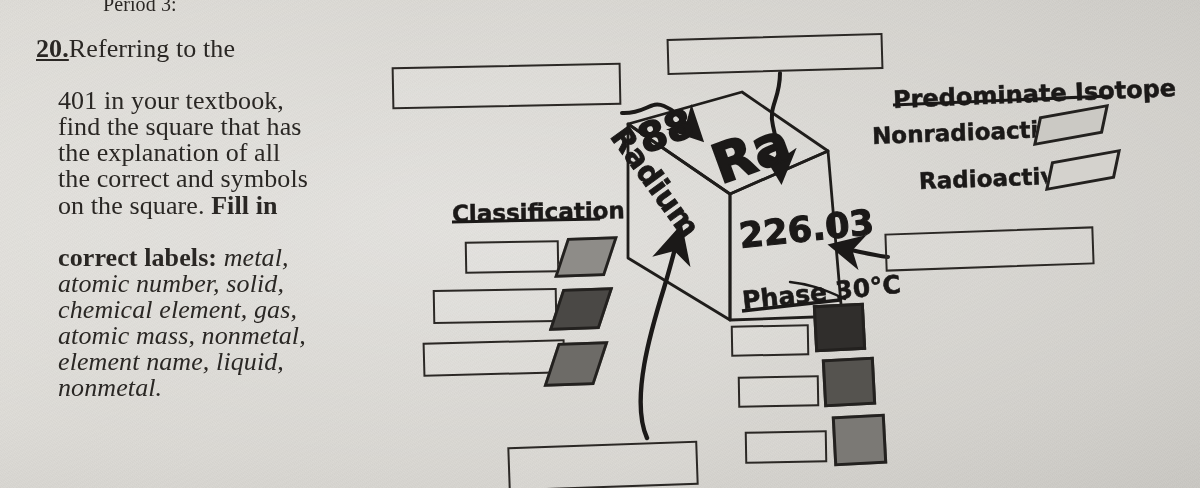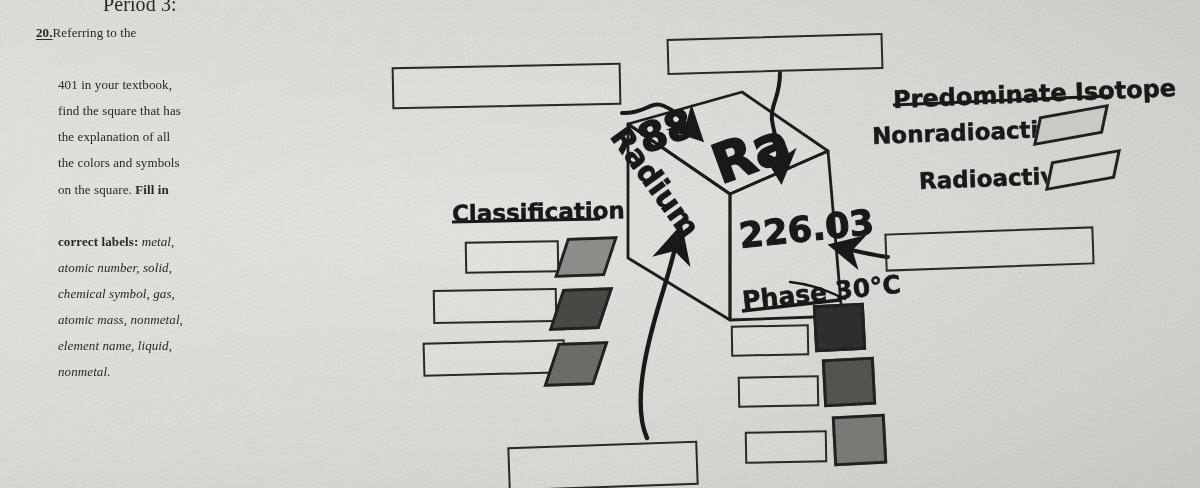--- a/index.html
+++ b/index.html
@@ -41,23 +41,23 @@
     letter-spacing: .1px;
   }
   #period-line {
     left: 103px;
     top: -7px;
     font-size: 20px;
     font-family: "Liberation Serif", serif;
   }
   #question-block {
     left: 36px;
-    top: 20px;
+    top: 36px;
     width: 330px;
-    font-size: 13px;
+    font-size: 26px;
     line-height: 26.1px;
   }
   #q-num {
     font-weight: 700;
     text-decoration: underline;
     text-underline-offset: 2px;
   }
   .b { font-weight: 700; }
   .i { font-style: italic; }
 
@@ -109,26 +109,26 @@
   <div id="paper-grain"></div>
 
   <div class="printed" id="period-line">Period 3:</div>
 
   <div class="printed" id="question-block">
     <span id="q-num">20.</span><span>Referring to the</span><br>
     <span style="display:inline-block;width:22px"></span><br>
     <span style="display:inline-block;width:22px"></span><span>401 in your textbook,</span><br>
     <span style="display:inline-block;width:22px"></span><span>find the square that has</span><br>
     <span style="display:inline-block;width:22px"></span><span>the explanation of all</span><br>
-    <span style="display:inline-block;width:22px"></span><span>the colors and symbols</span><br>
+    <span style="display:inline-block;width:22px"></span><span>the correct and symbols</span><br>
     <span style="display:inline-block;width:22px"></span><span>on the square. </span><span class="b">Fill in</span><br>
     <span style="display:inline-block;width:22px"></span><br>
     <span style="display:inline-block;width:22px"></span><span class="b">correct labels: </span><span class="i">metal,</span><br>
     <span style="display:inline-block;width:22px"></span><span class="i">atomic number, solid,</span><br>
-    <span style="display:inline-block;width:22px"></span><span class="i">chemical symbol, gas,</span><br>
+    <span style="display:inline-block;width:22px"></span><span class="i">chemical element, gas,</span><br>
     <span style="display:inline-block;width:22px"></span><span class="i">atomic mass, nonmetal,</span><br>
     <span style="display:inline-block;width:22px"></span><span class="i">element name, liquid,</span><br>
     <span style="display:inline-block;width:22px"></span><span class="i">nonmetal.</span>
   </div>
 
   <svg class="overlay" viewBox="0 0 1200 488">
     <defs>
       <marker id="ah" markerWidth="9" markerHeight="9" refX="4" refY="4.5" orient="auto">
         <path d="M0,0 L9,4.5 L0,9 L2.6,4.5 Z" fill="#1b1918"></path>
       </marker>

